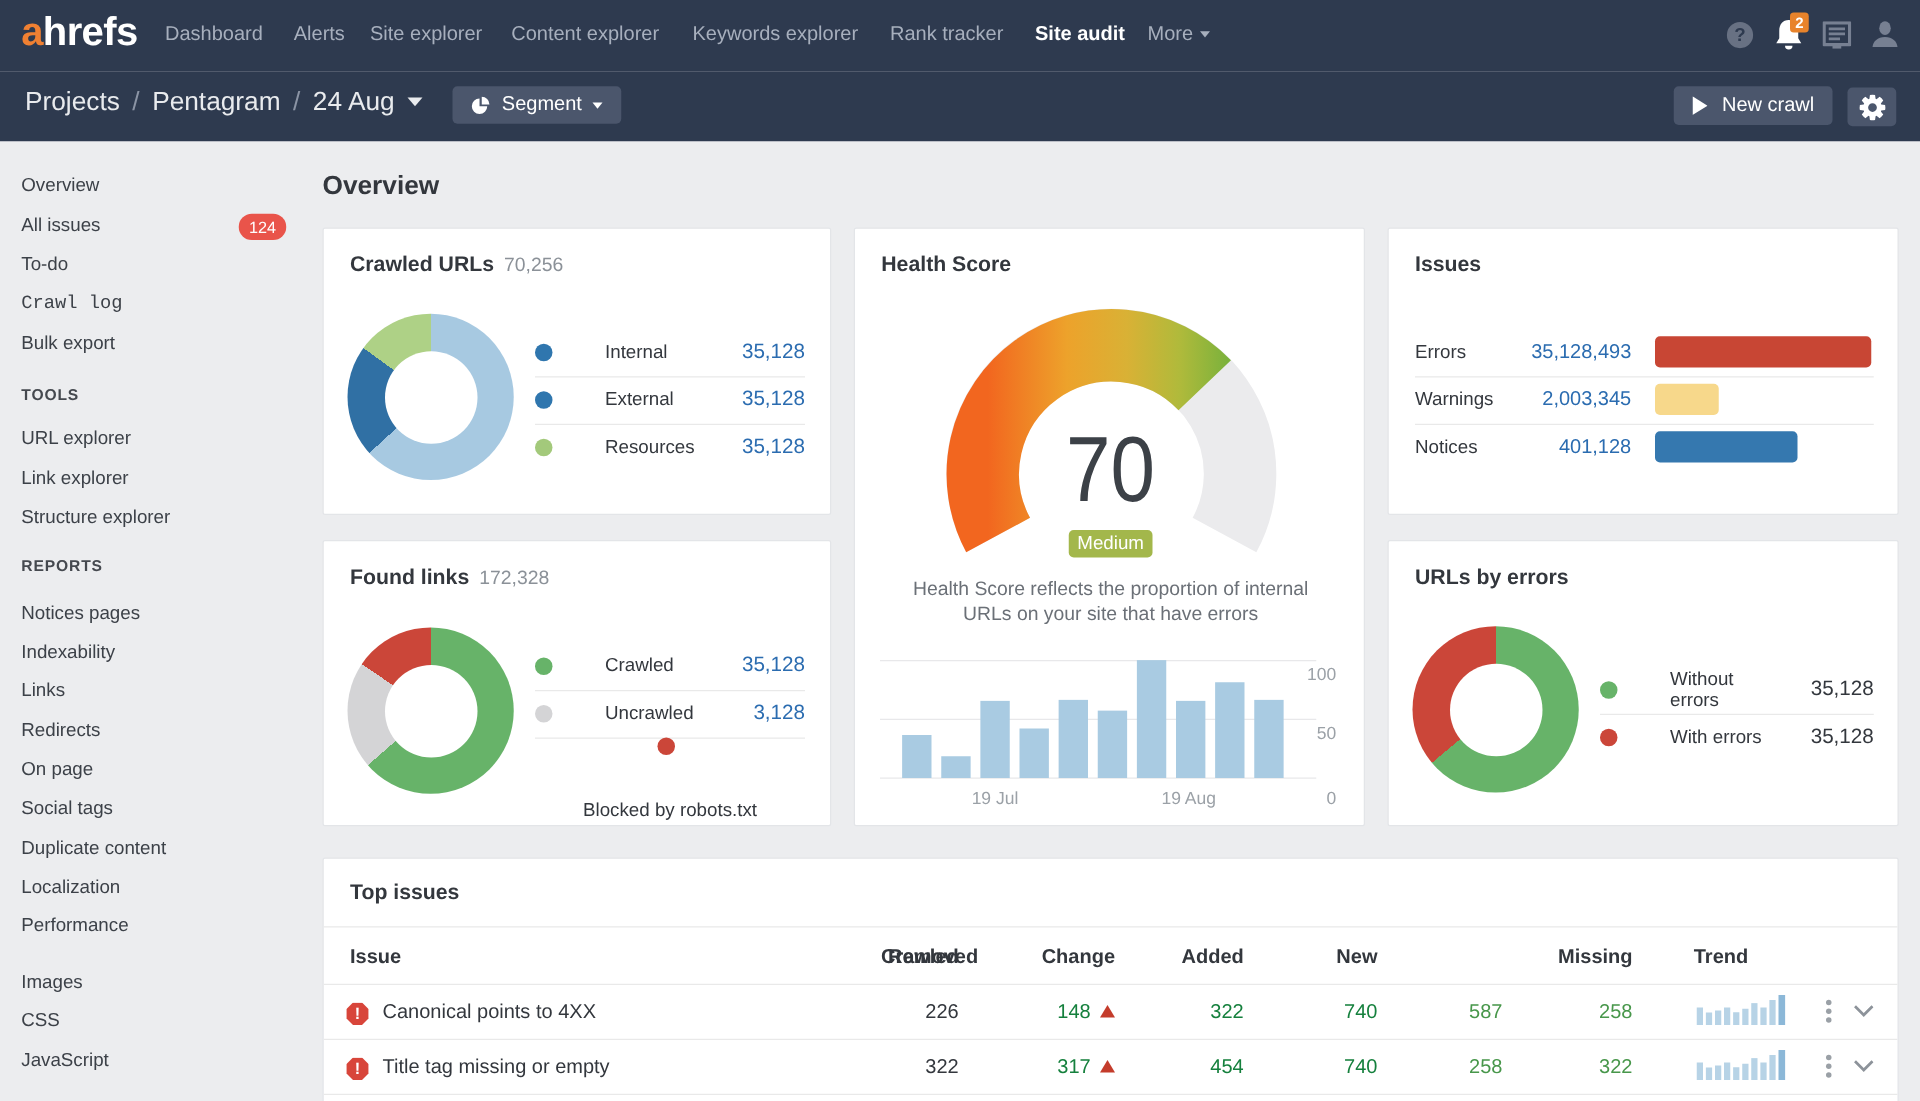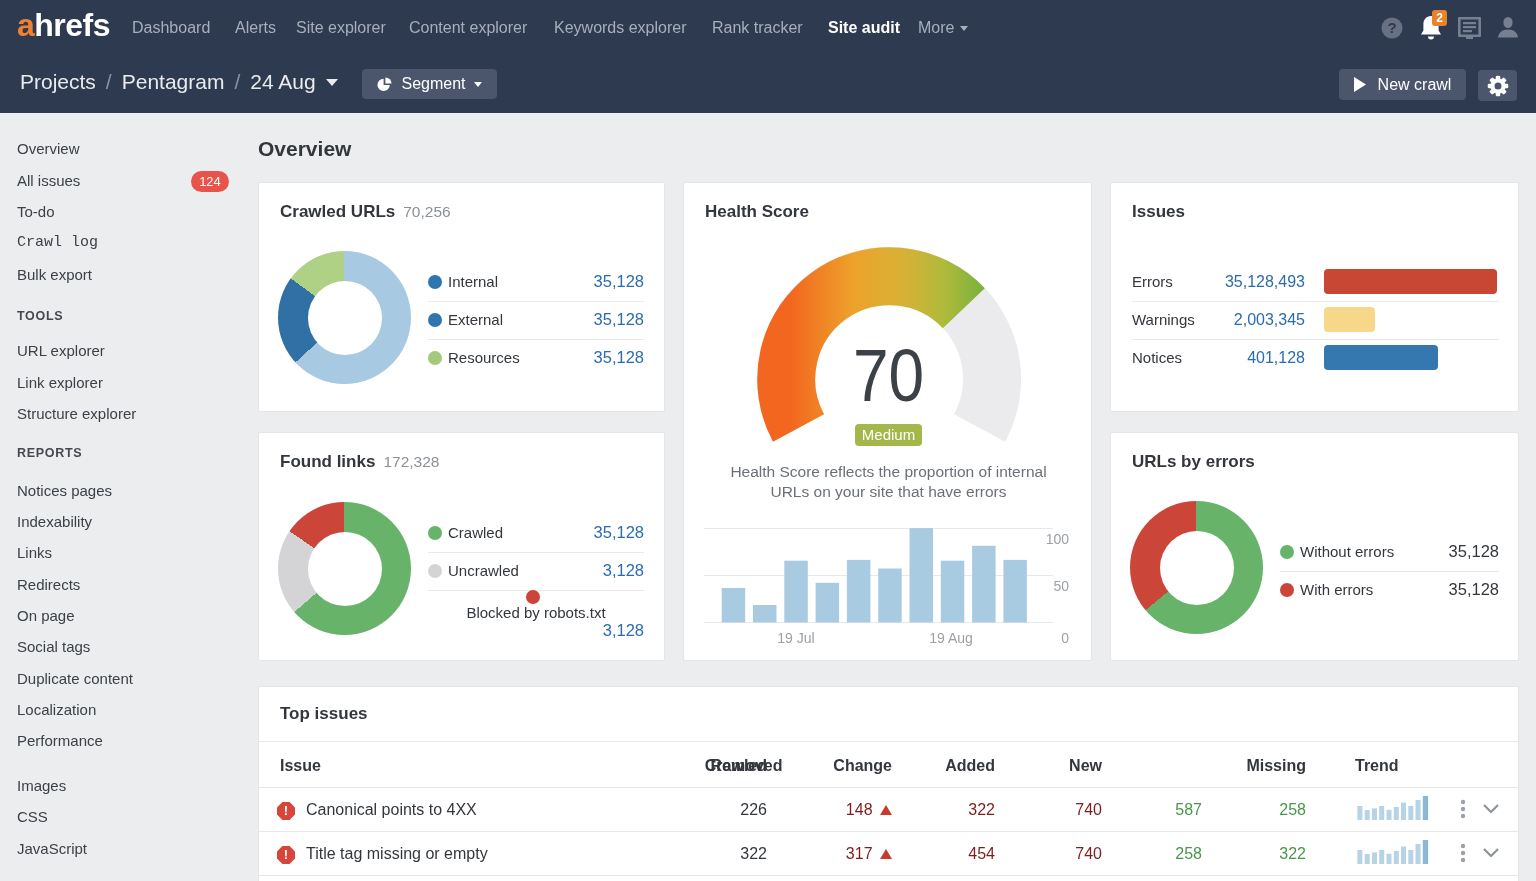--- a/index.html
+++ b/index.html
@@ -23,36 +23,36 @@
 .side-item { position:absolute; left:17px; font-size:15px; color:#3c4148; white-space:nowrap; }
 .side-head { position:absolute; left:17px; font-size:12.5px; font-weight:bold; color:#45494f; letter-spacing:0.7px; }
 .badge124 { position:absolute; left:191px; top:171px; width:38px; height:21px; background:#e9544a; border-radius:10.5px; color:#fff; font-size:13px; text-align:center; line-height:21px; }
 
 .h1 { position:absolute; left:258px; top:137px; font-size:21px; font-weight:bold; color:#33373d; }
 .card { position:absolute; background:#fff; border:1px solid #e3e5e8; border-radius:2px; }
 .card-title { position:absolute; left:21px; top:19px; font-size:17px; font-weight:bold; color:#33373d; }
 .card-title .sub { font-weight:normal; color:#8b9198; margin-left:8px; font-size:15.5px; }
 
 .legend { position:absolute; }
-.lrow { position:absolute; left:0; width:100%; height:38px; display:flex; align-items:center; }
+.lrow { position:absolute; left:0; width:100%; height:38px; display:flex; align-items:center;gap:36px; }
 .ldot { width:14px; height:14px; border-radius:50%; margin-right:6px; flex:none; }
 .llabel { font-size:15px; color:#33373d; }
 .lval { margin-left:auto; font-size:16.5px; color:#2b6cb0; }
 .ldiv { position:absolute; left:0; width:100%; height:1px; background:#e9e9e9; }
 .donut { position:absolute; border-radius:50%; }
 .donut::after { content:""; position:absolute; left:50%; top:50%; width:74px; height:74px; margin:-37px 0 0 -37px; background:#fff; border-radius:50%; }
 
 .irow { position:absolute; left:21px; width:367px; height:38px; display:flex; align-items:center; }
 .ilabel { font-size:15px; color:#33373d; }
 .ival { position:absolute; right:194px; font-size:16px; color:#2b6cb0; }
 .ibar { position:absolute; left:192px; top:6.5px; height:25px; border-radius:4px; }
 
 .th { position:absolute; font-size:16px; font-weight:bold; color:#33373d; }
 .td { position:absolute; font-size:16px; color:#33373d; }
-.red { color:#7f1d1d; }
+.red { color:#15803d; }
 .green { color:#48974b; }
 .tri { display:inline-block; width:0; height:0; border-left:6.5px solid transparent; border-right:6.5px solid transparent; border-bottom:10px solid #c43c2b; margin-left:3px; }
 .hr { position:absolute; left:0; width:100%; height:1px; background:#e9e9e9; }
 </style>
 </head>
 <body>
 <div class="page">
 
   <div class="topnav">
     <div class="logo"><span class="a">a</span>hrefs</div>

